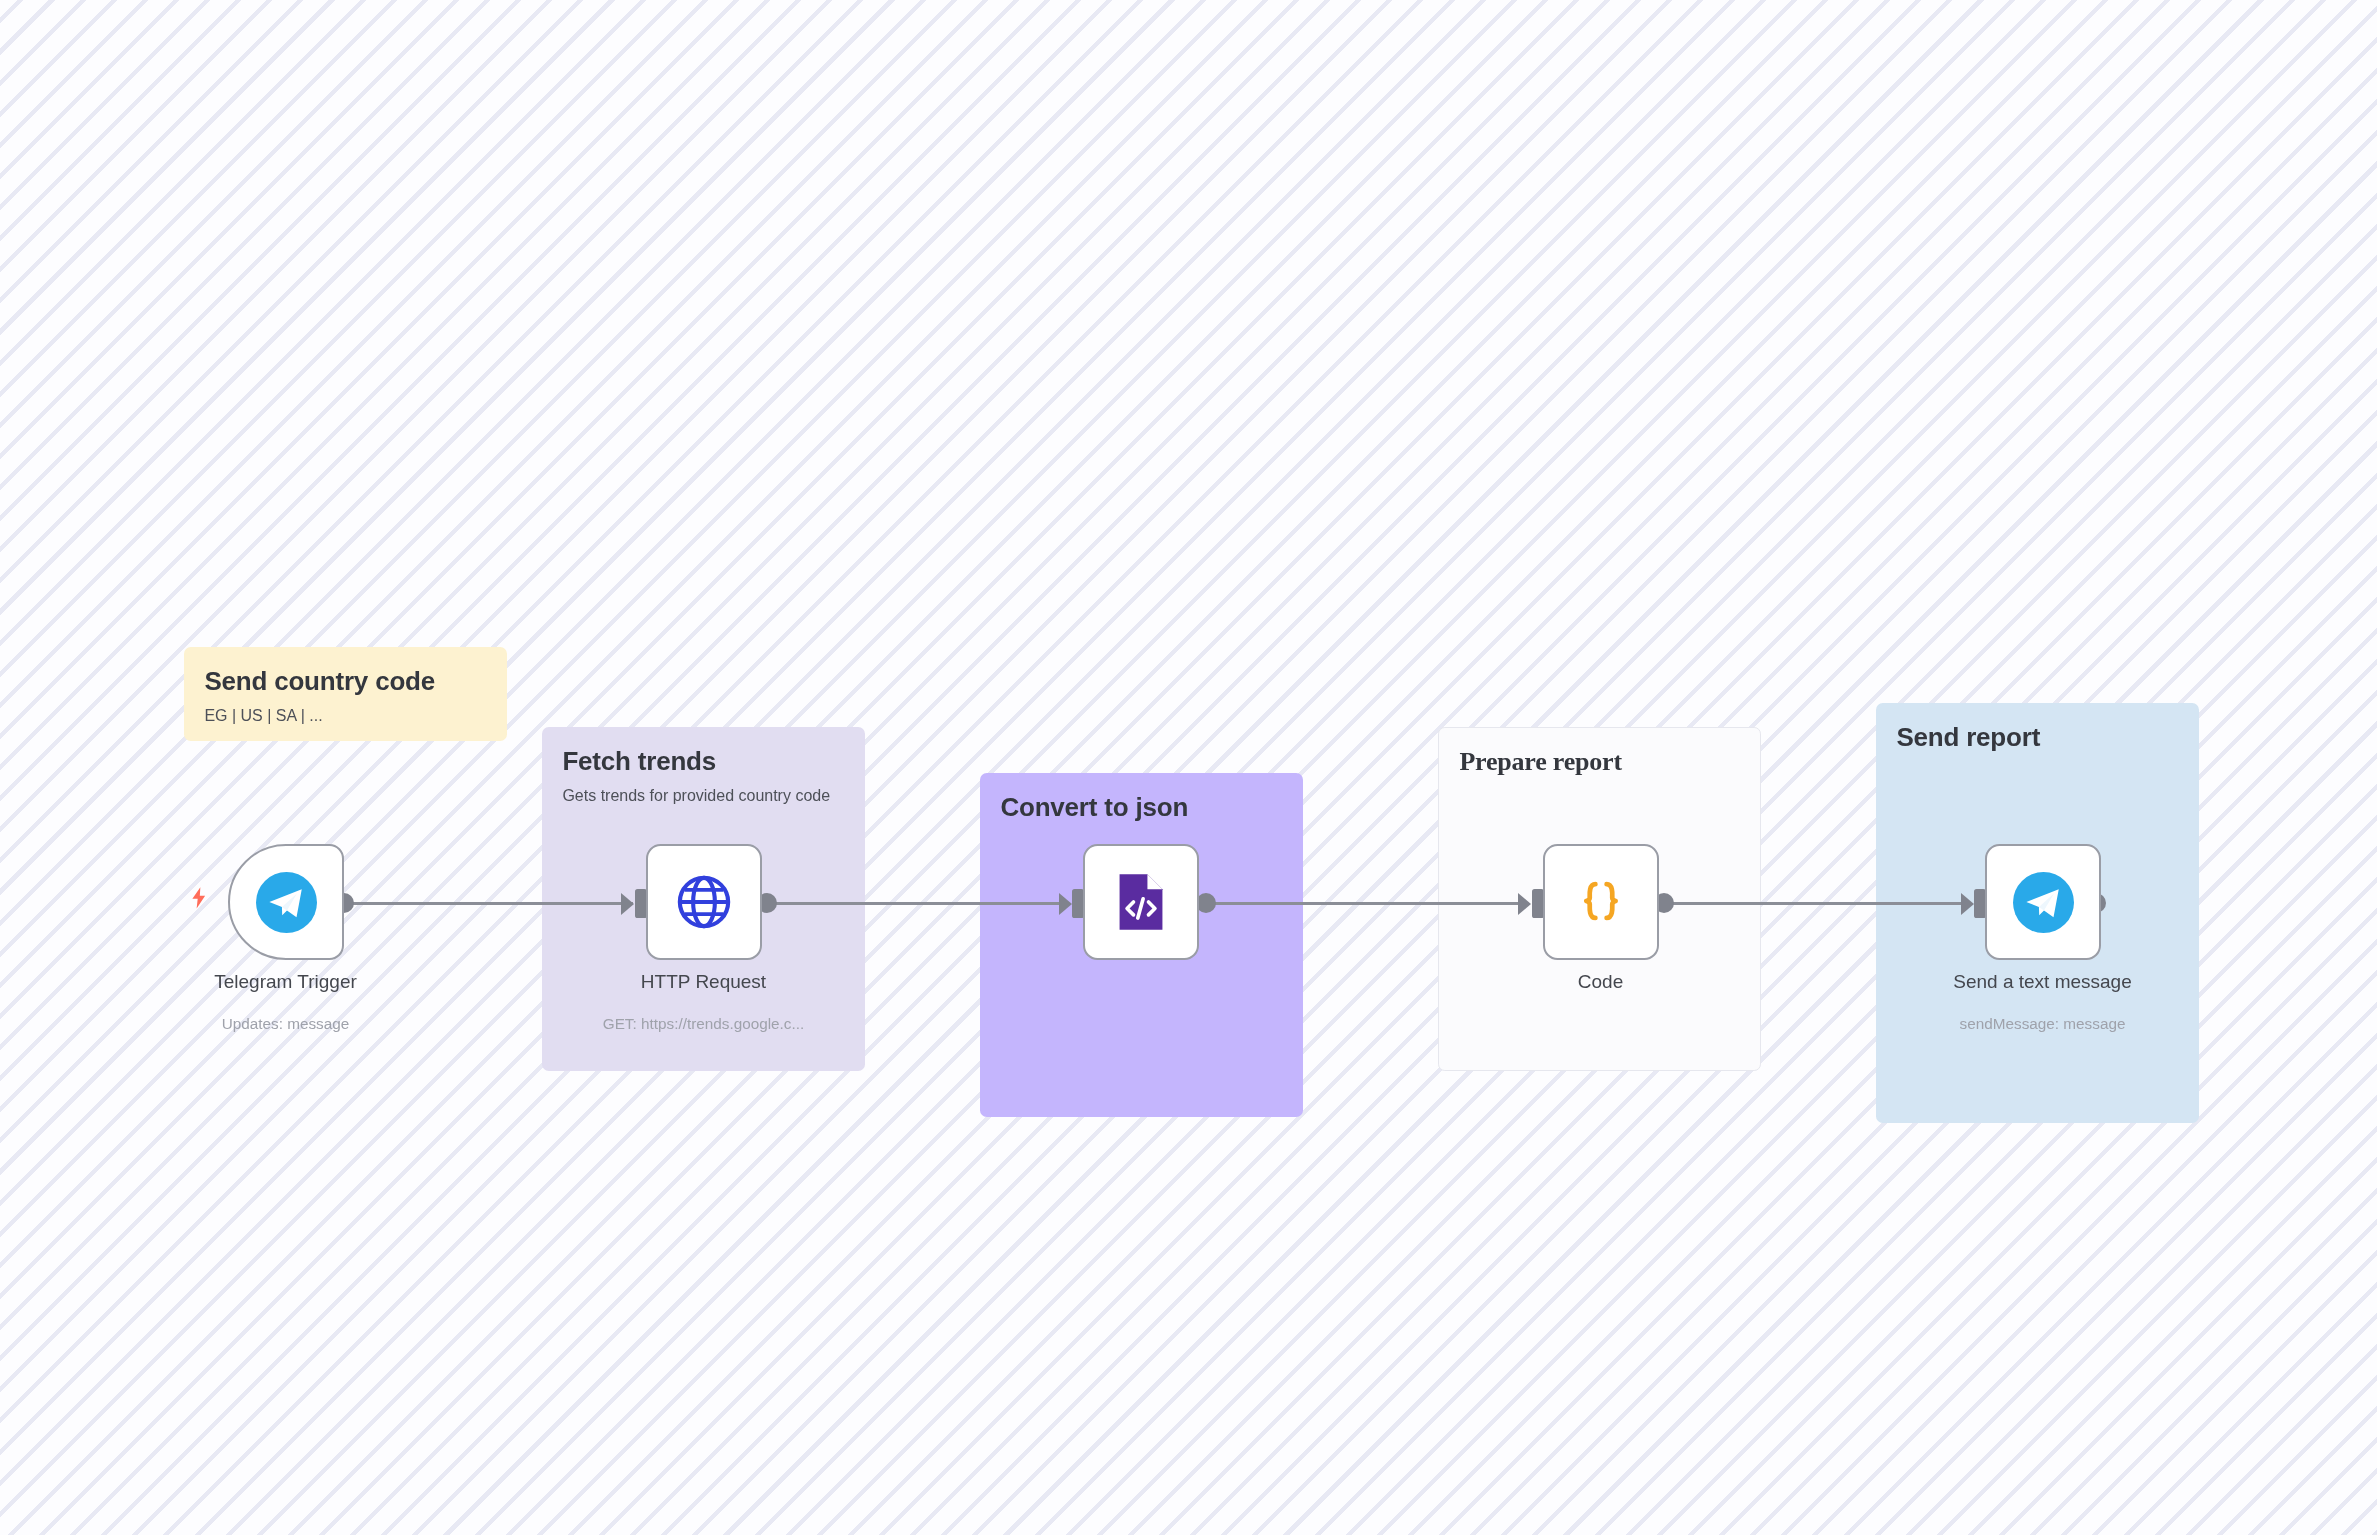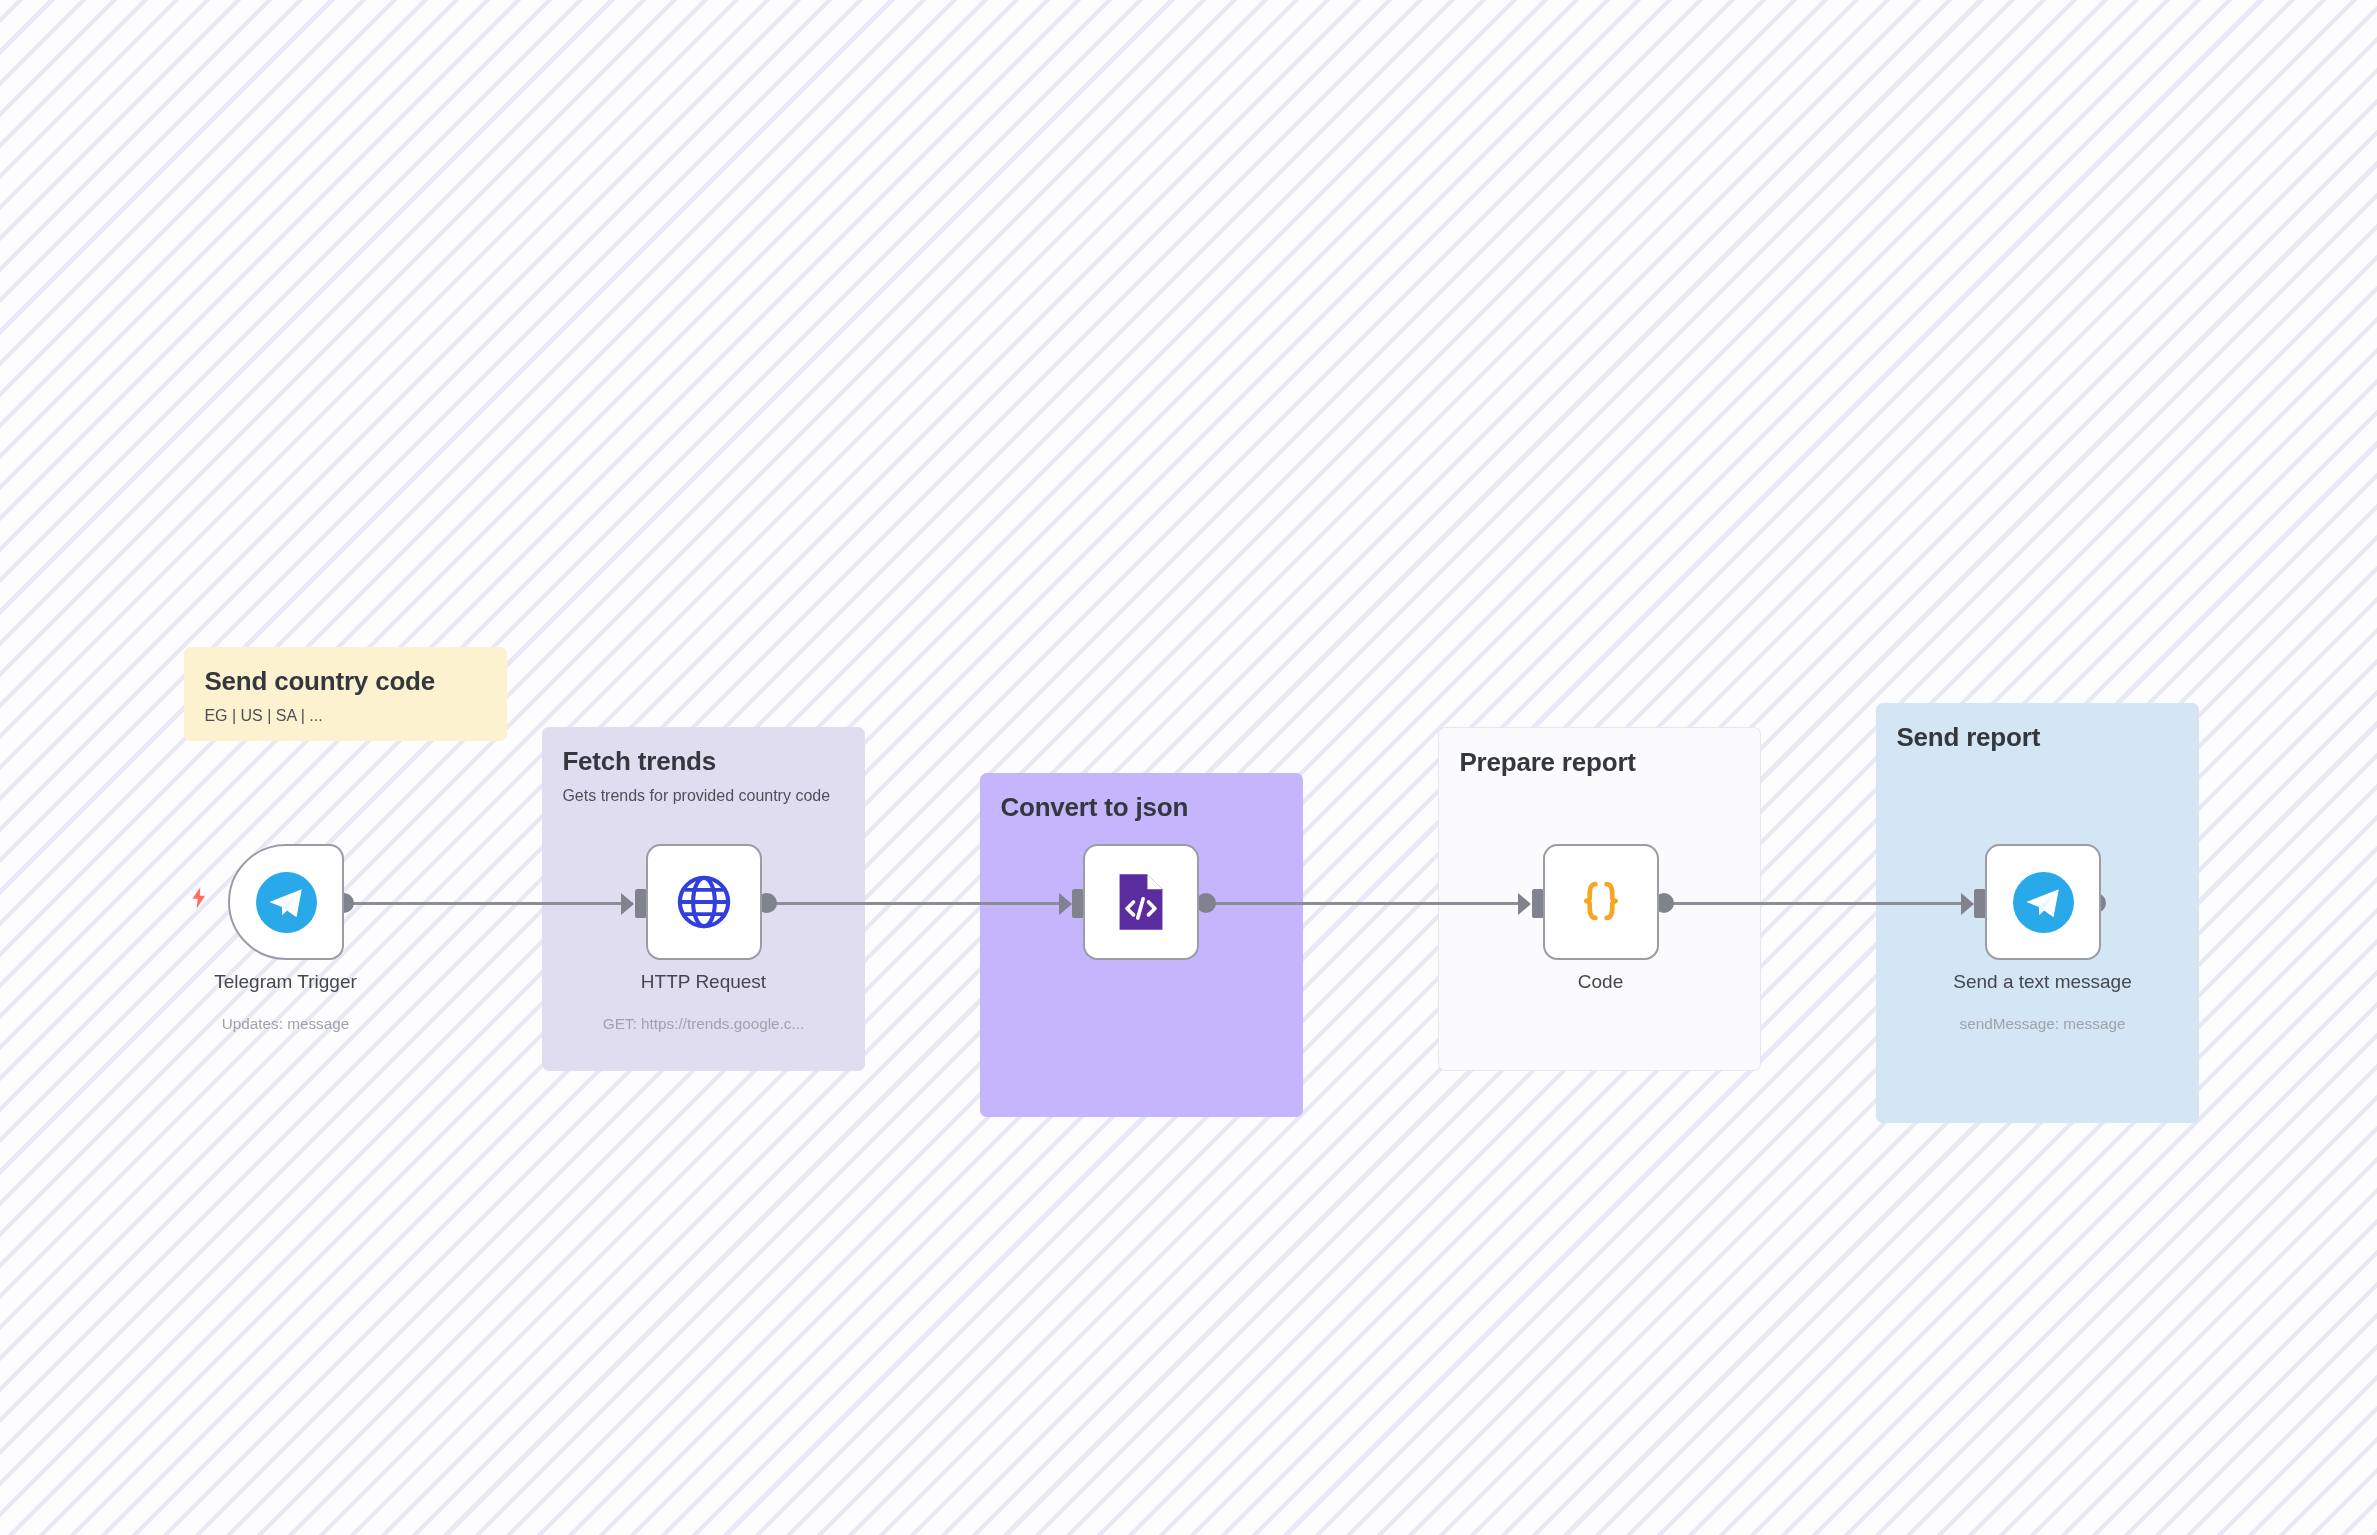--- a/index.html
+++ b/index.html
@@ -179,21 +179,21 @@
   <div class="sticky note-purple" style="left:542px; top:727px; width:323px; height:344px;">
     <div class="sticky-title">Fetch trends</div>
     <div class="sticky-sub">Gets trends for provided country code</div>
   </div>
 
   <div class="sticky note-pink" style="left:980px; top:727px; width:323px; height:344px;">
     <div class="sticky-title">Convert to json</div>
     <div class="sticky-sub"></div>
   </div>
 
-  <div class="sticky note-white" style="left:1438px; top:727px; width:323px; height:344px;">
+  <div class="sticky note-white" style="left:1438px; top:727px; width:323px; height:344px;font-family:Liberation Serif, serif;">
     <div class="sticky-title">Prepare report</div>
     <div class="sticky-sub"></div>
   </div>
 
   <div class="sticky note-blue" style="left:1876px; top:690px; width:323px; height:420px;margin-top:13px;">
     <div class="sticky-title">Send report</div>
     <div class="sticky-sub"></div>
   </div>
 
   <div class="conn" style="left:344px; width:289px;"></div>

